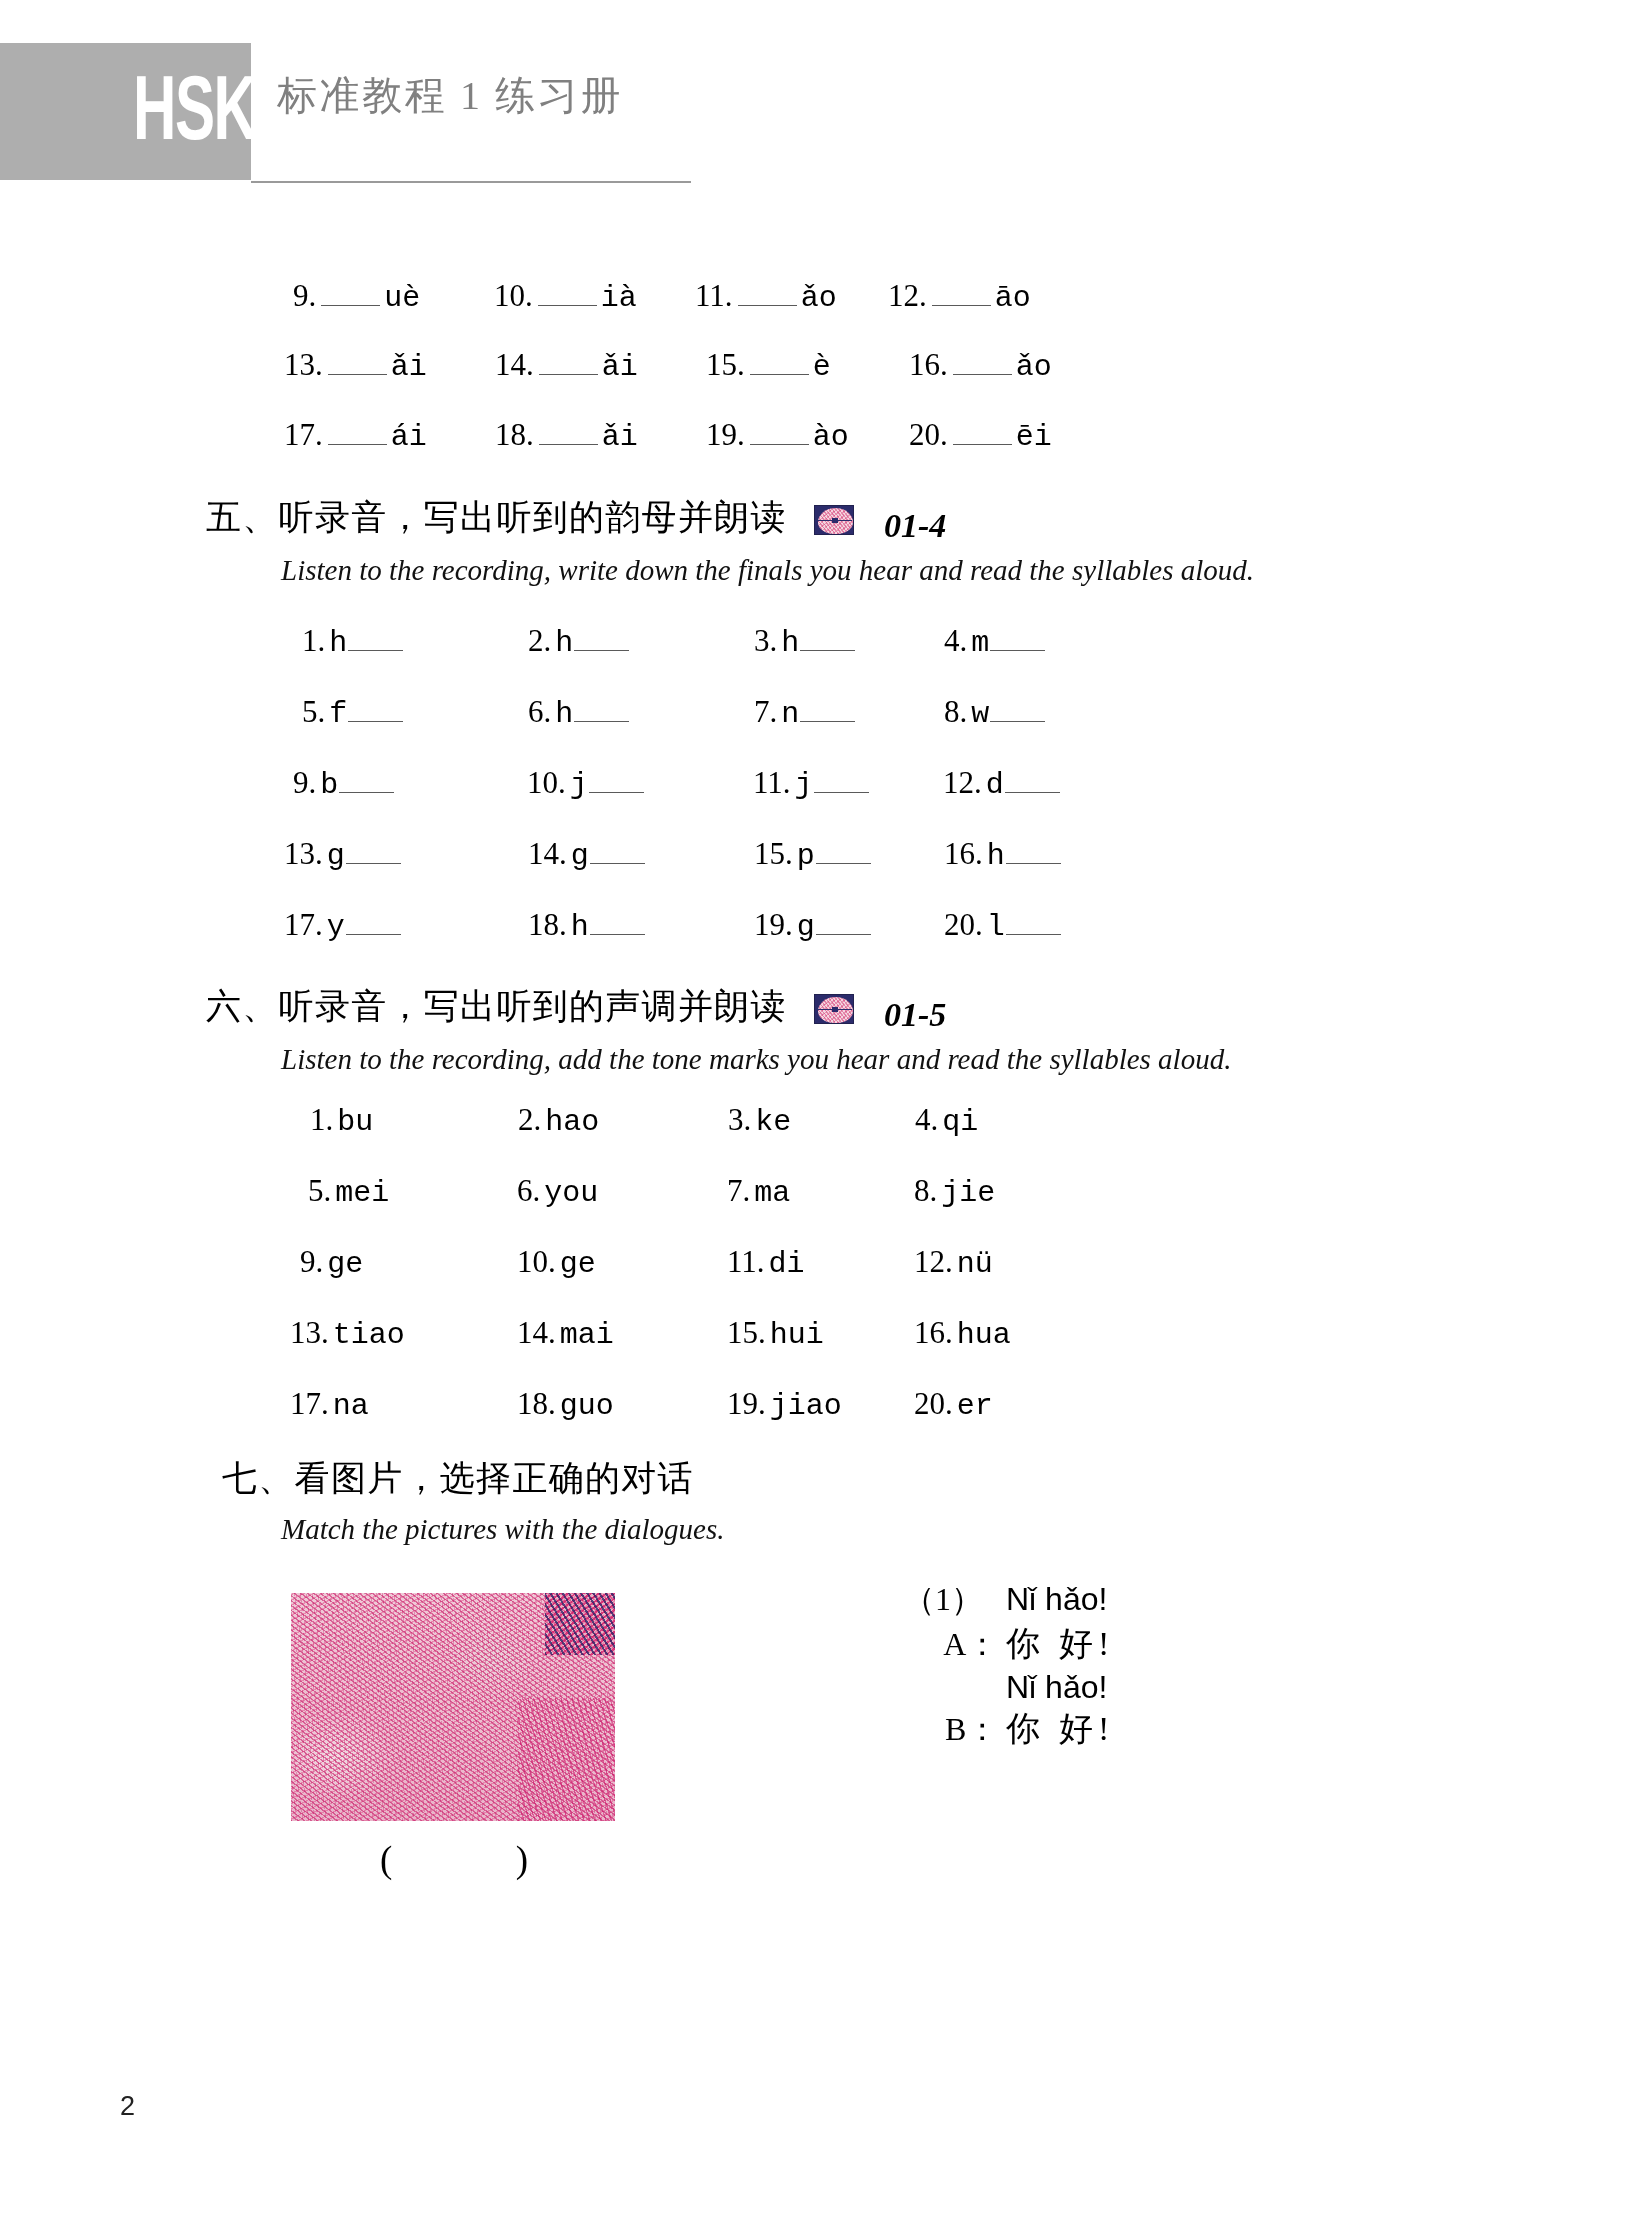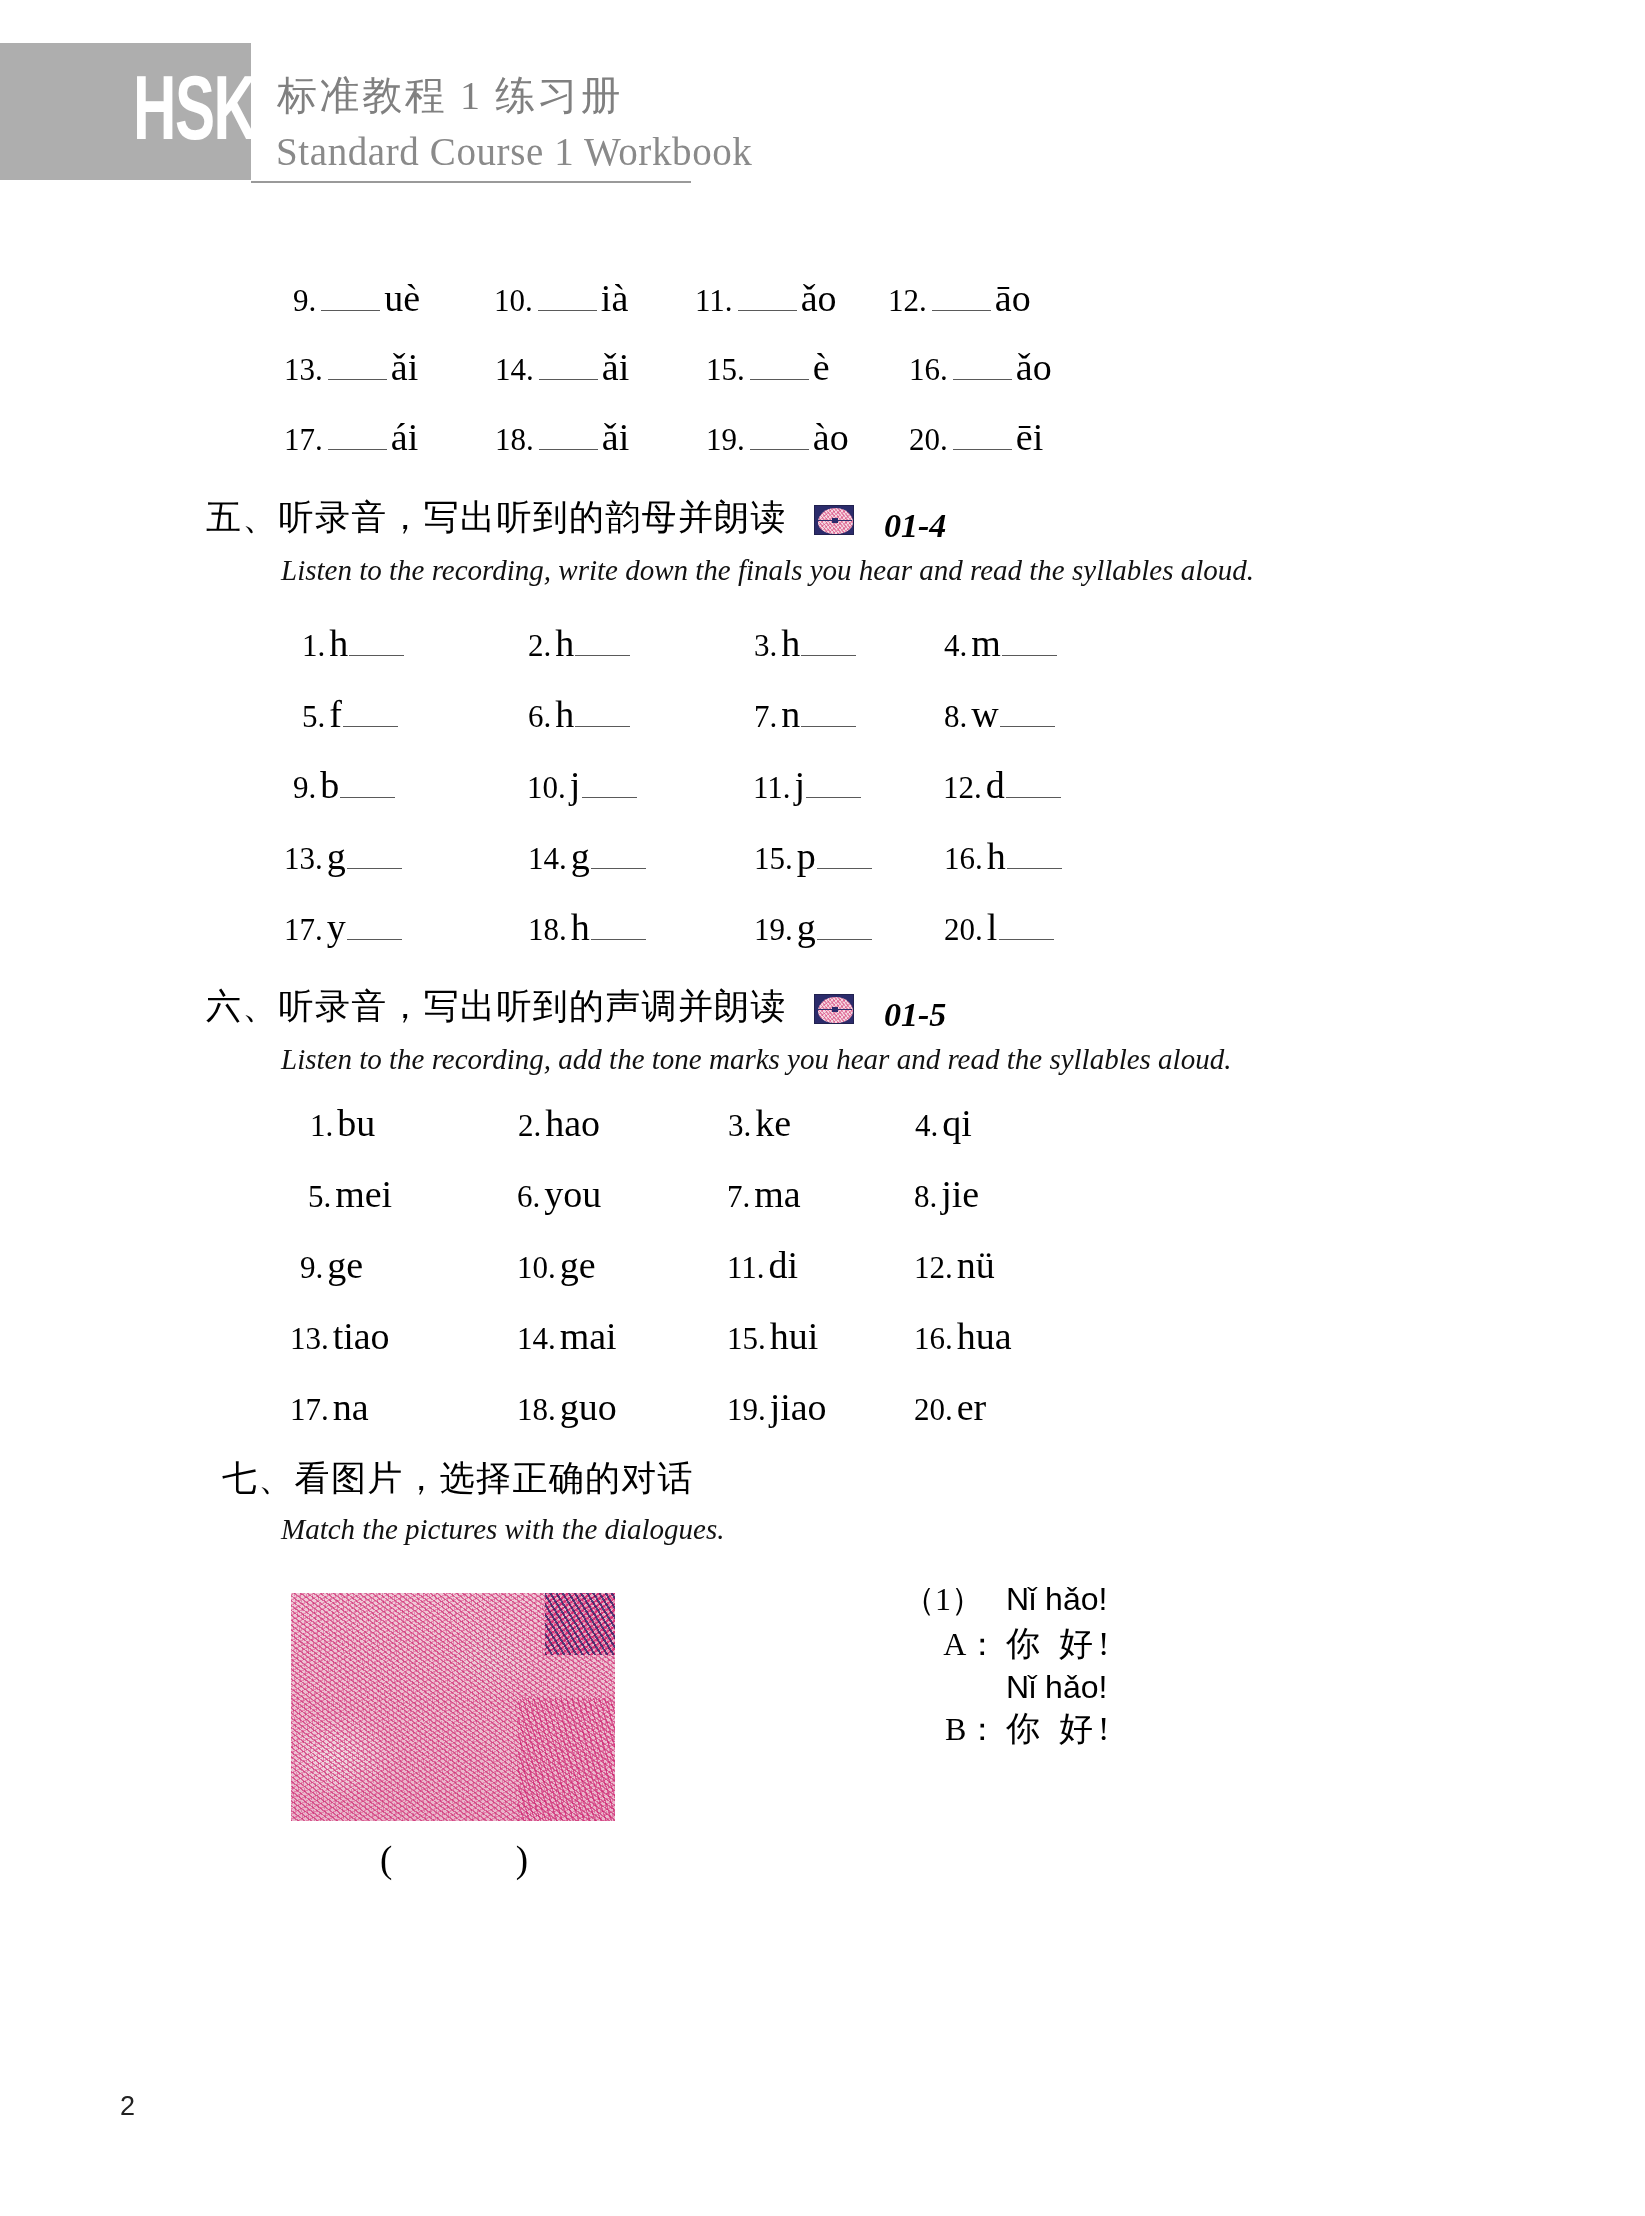--- a/index.html
+++ b/index.html
@@ -154,22 +154,22 @@
     align-items: baseline;
     white-space: nowrap;
   }
   .ex-num {
     font-family: "Liberation Serif", serif;
     font-size: 31px;
     line-height: 1;
     color: #000;
   }
   .ex-body {
-    font-family: Liberation Serif, serif;
-    font-size: 38px;
+    font-family: Liberation Mono, monospace;
+    font-size: 30px;
     line-height: 1;
     color: #000;
     margin-left: 3.9px;
   }
   .blank {
     display: inline-block;
     border-bottom: 1.3px solid #5a5a5a;
     height: 26px;
     vertical-align: baseline;
   }
@@ -275,21 +275,20 @@
     line-height: 1;
   }
 </style>
 </head>
 <body>
 
 <div id="header">
   <div id="hsk-badge"></div>
   <div id="hsk-logo-text">HSK</div>
   <div id="header-cn">标准教程 1  练习册</div>
-  <div id="header-en">Standard Course 1  Workbook</div>
   <div id="header-rule"></div>
 </div>
 
 <div class="ex-row" style="left:293px; top:279px;">
   <div class="ex-cell" style="width:201px;">
     <span class="ex-num">9.</span>
     <span class="blank pre"></span>
     <span class="ex-body">uè</span>
   </div>
   <div class="ex-cell" style="width:201px;">

